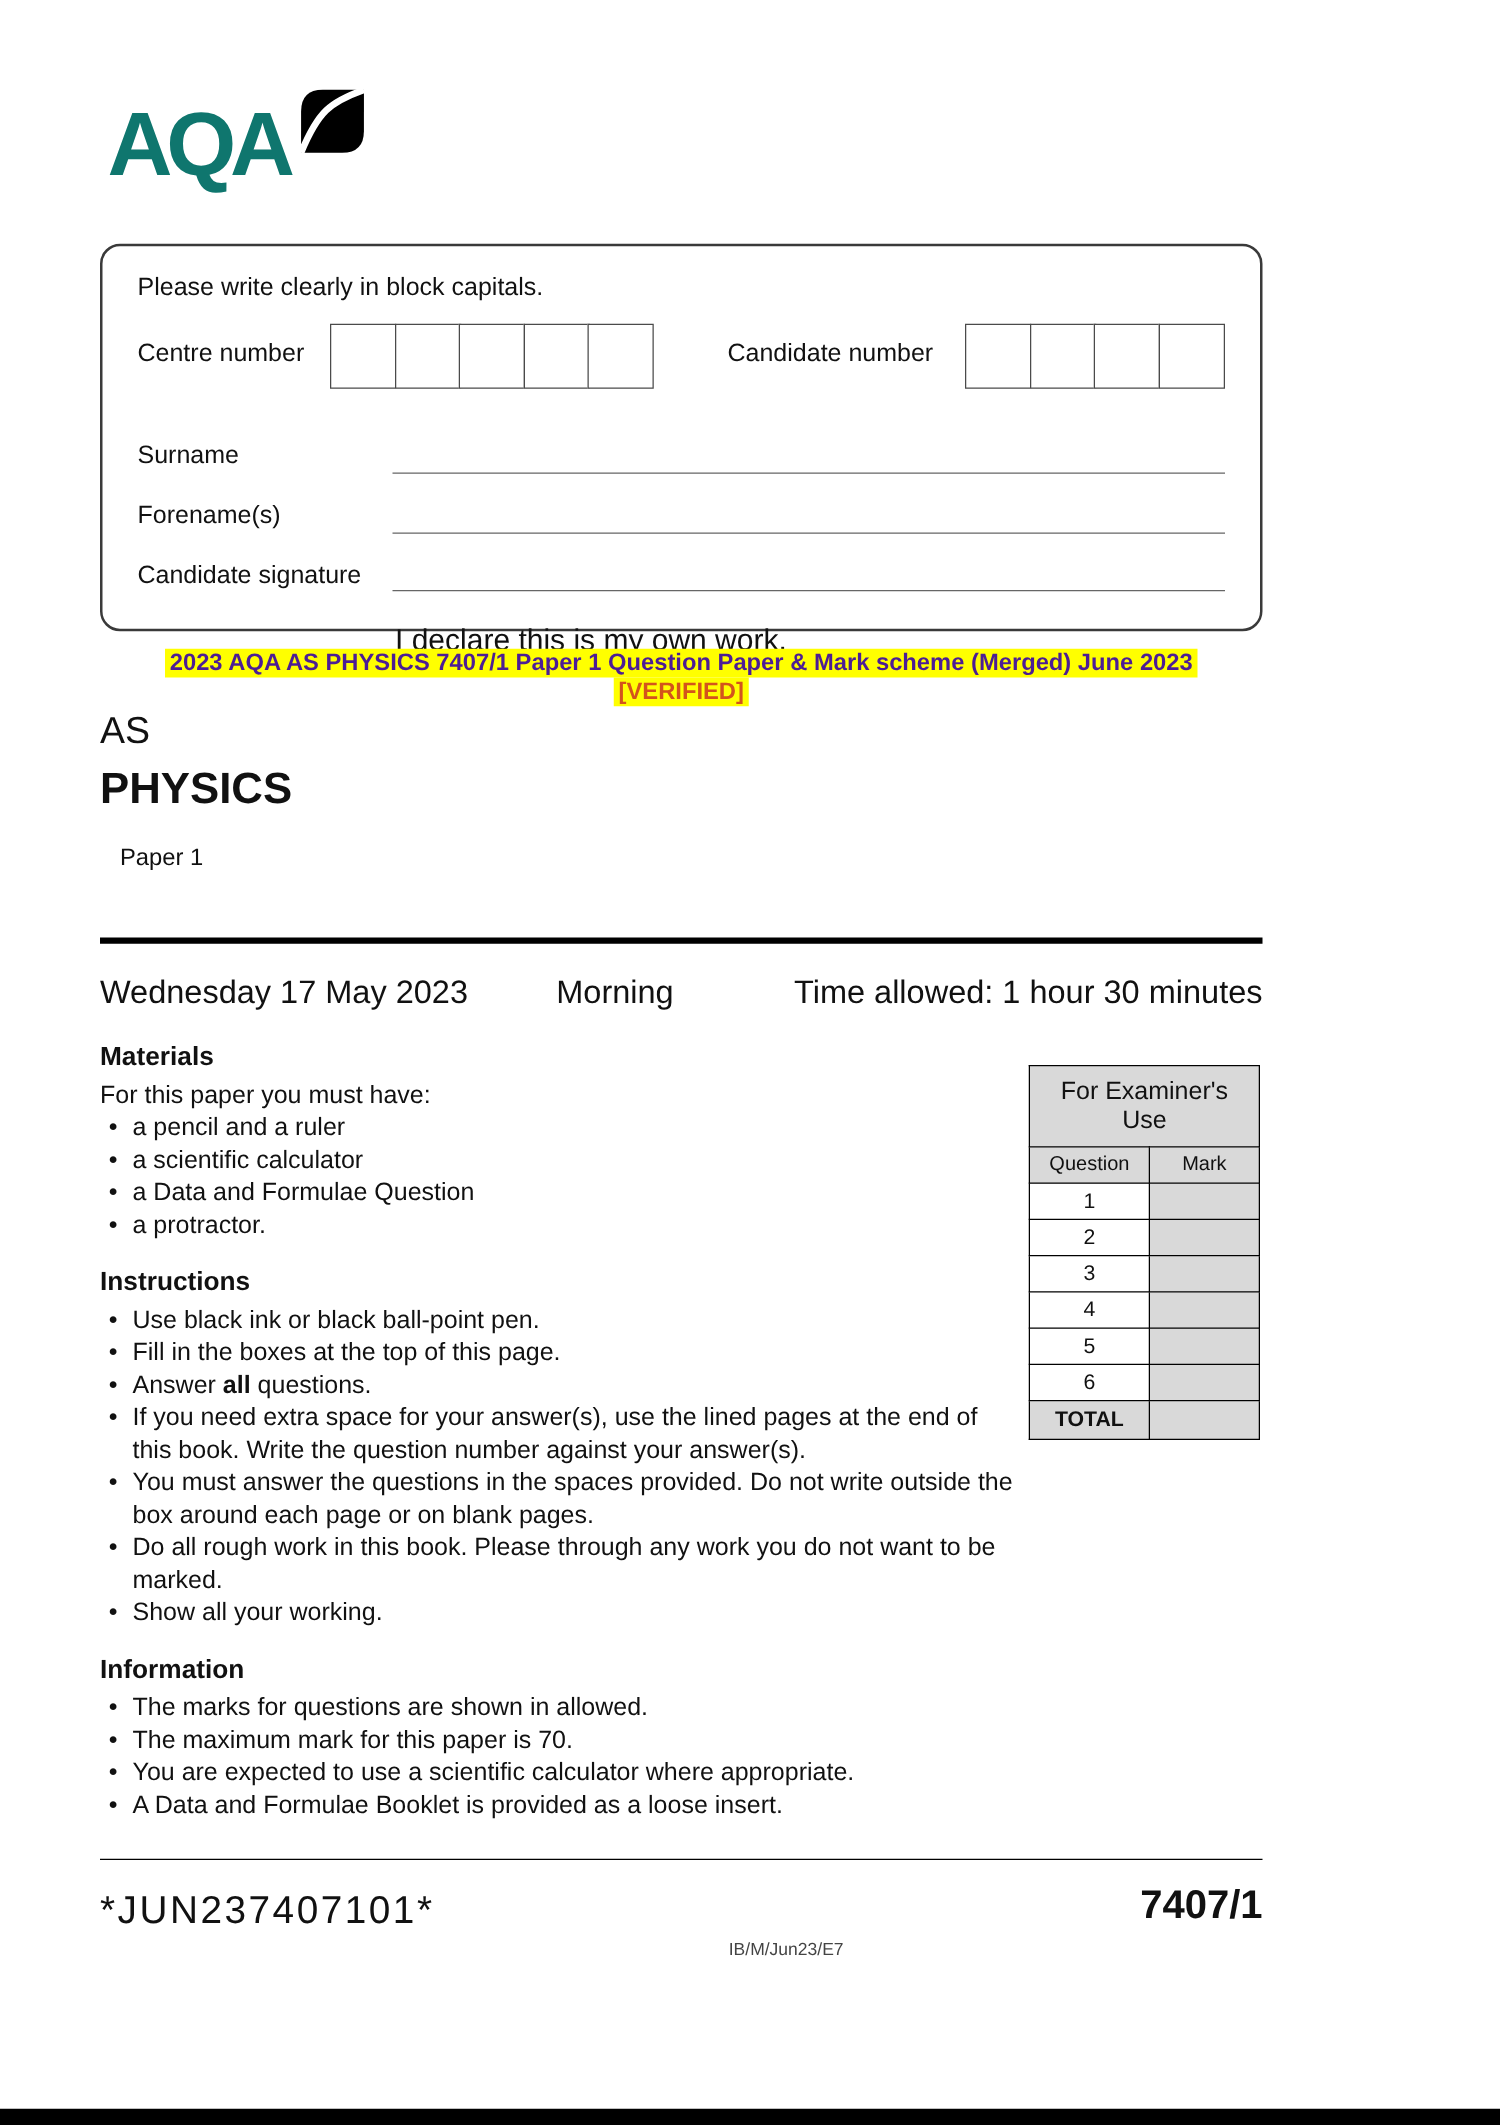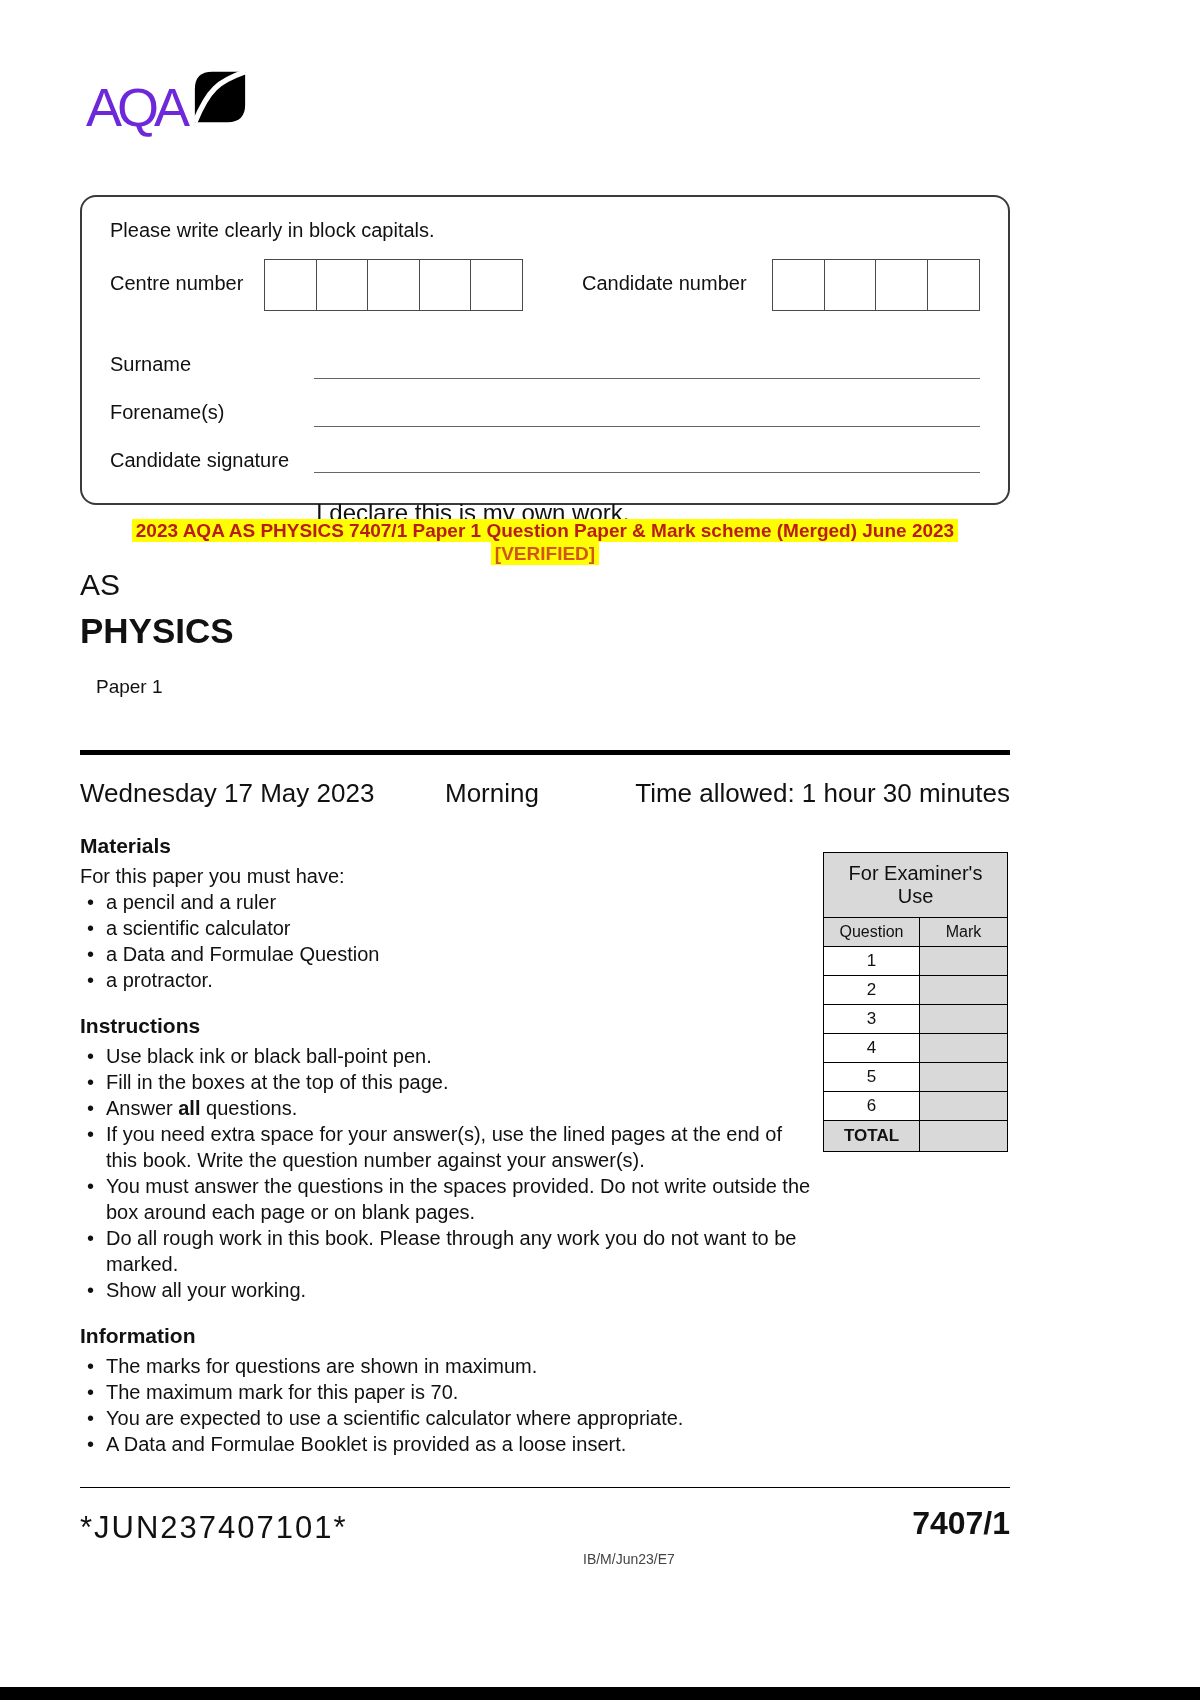--- a/index.html
+++ b/index.html
@@ -2,21 +2,21 @@
 <html><head>
 <meta charset="utf-8">
 <style>
   * { margin:0; padding:0; box-sizing:border-box; }
   html,body { background:#ffffff; }
   body { font-family:"Liberation Sans", sans-serif; color:#111; }
   .page { position:relative; width:1200px; height:1700px; background:#fff; overflow:hidden; margin:0 auto; }
 
   
   .logo { position:absolute; top:80px; left:86px; display:flex; align-items:flex-start; }
-  .logo-text { font-size:54px; font-weight:400; letter-spacing:-5px; color:#6d28d9; line-height:1; }
+  .logo-text { font-size:72px; font-weight:700; letter-spacing:-5px; color:#0f766e; line-height:1; }
   .leaf { width:58px; height:58px; margin-left:6px; margin-top:-12px; }
 
   
   .cbox { position:absolute; top:195px; left:80px; width:930px; height:310px;
           border:2px solid #3a3a3a; border-radius:16px; background:#fff; }
   .cbox .instr { position:absolute; top:22px; left:28px; font-size:20px; }
   .num-label { position:absolute; font-size:20px; }
   .boxes { position:absolute; display:flex; }
   .numcell { width:53px; height:52px; border:1.5px solid #4a4a4a; margin-left:-1.5px; background:#fff; }
   .boxes .numcell:first-child { margin-left:0; }
@@ -106,21 +106,21 @@
 
     <div class="field-label" style="top:204px;">Forename(s)</div>
     <div class="field-line" style="top:229px;"></div>
 
     <div class="field-label" style="top:252px;">Candidate signature</div>
     <div class="field-line" style="top:275px;"></div>
     <div class="declaration">I declare this is my own work.</div>
   </div>
 
   <div class="watermark">
-    <span class="hl" style="background: rgb(255, 255, 0); color: #b91c1c;">2023 AQA AS PHYSICS 7407/1 Paper 1 Question Paper &amp; Mark scheme (Merged) June 2023</span><br>
+    <span class="hl" style="background: rgb(255, 255, 0); color: #4c1d95;">2023 AQA AS PHYSICS 7407/1 Paper 1 Question Paper &amp; Mark scheme (Merged) June 2023</span><br>
     <span class="hl" style="background: rgb(255, 255, 0); color: rgb(211, 84, 28);">[VERIFIED]</span>
   </div>
 
   <div class="level">AS</div>
   <div class="subject">PHYSICS</div>
   <div class="paper">Paper 1</div>
 
   <div class="thickrule"></div>
 
   <div class="session">
@@ -150,21 +150,21 @@
           <li>If you need extra space for your answer(s), use the lined pages at the end of this book. Write the question number against your answer(s).</li>
           <li>You must answer the questions in the spaces provided. Do not write outside the box around each page or on blank pages.</li>
           <li>Do all rough work in this book. Please through any work you do not want to be marked.</li>
           <li>Show all your working.</li>
         </ul>
     </div>
 
     <div class="sec">
       <h3>Information</h3>
       <ul class="bullets">
-          <li>The marks for questions are shown in maximum.</li>
+          <li>The marks for questions are shown in allowed.</li>
           <li>The maximum mark for this paper is 70.</li>
           <li>You are expected to use a scientific calculator where appropriate.</li>
           <li>A Data and Formulae Booklet is provided as a loose insert.</li>
         </ul>
     </div>
   </div>
 
   <table class="extable">
     <thead>
       <tr>

